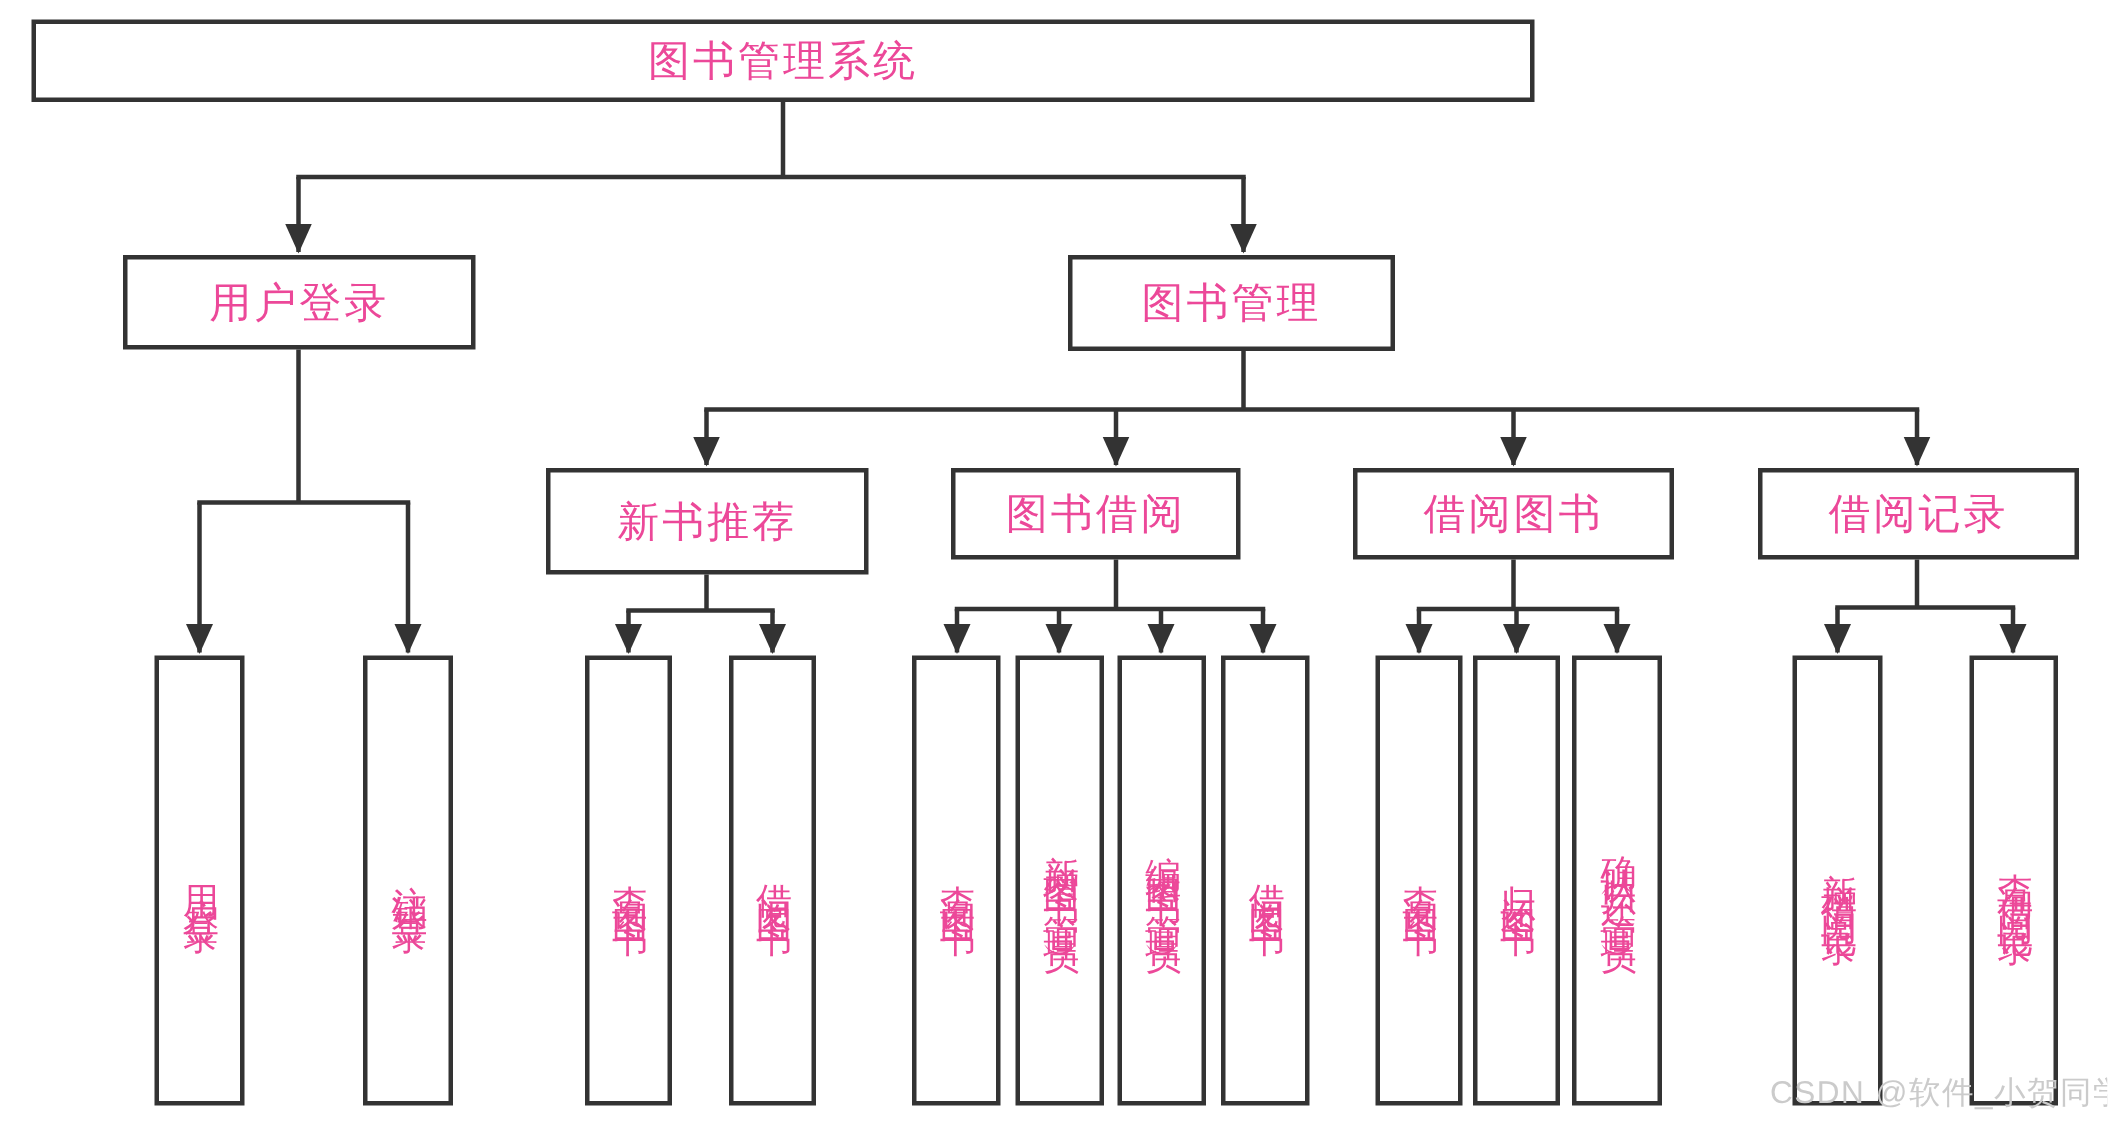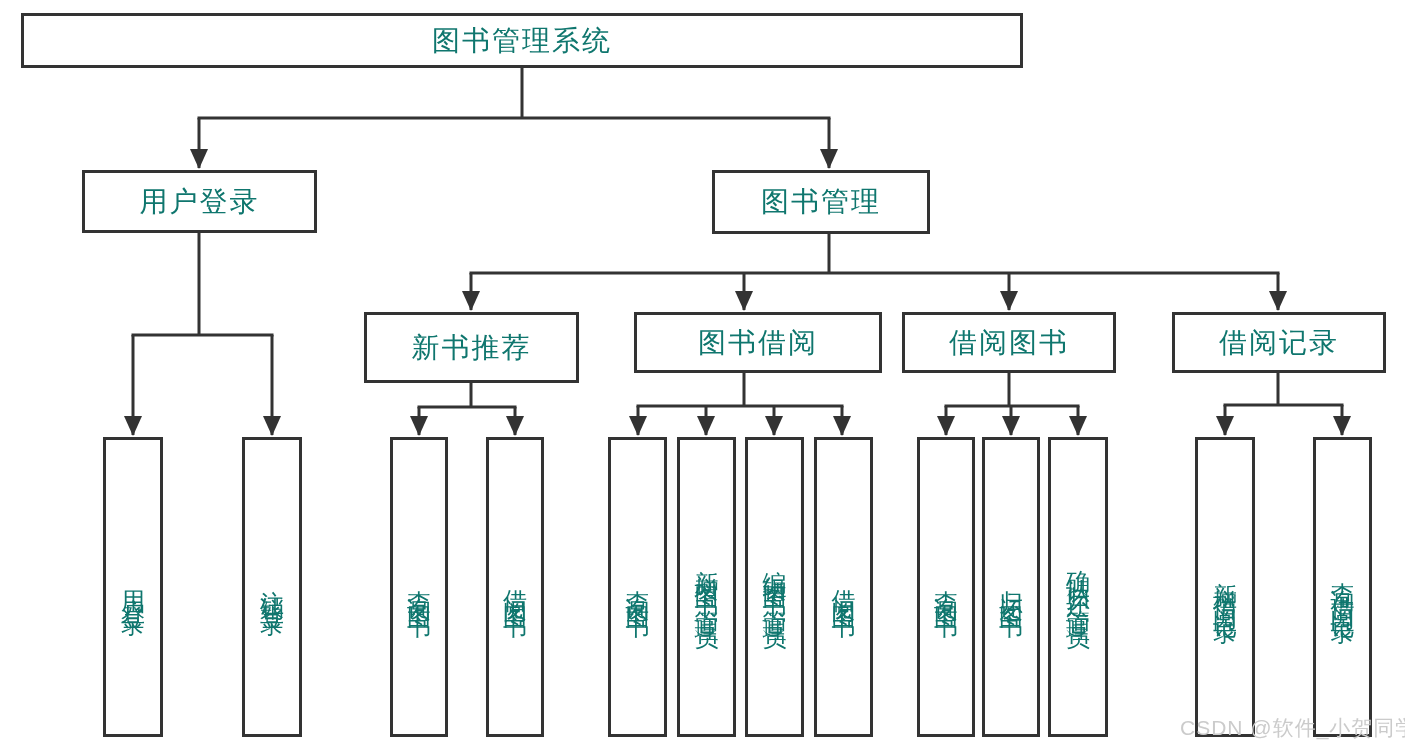--- a/index.html
+++ b/index.html
@@ -9,21 +9,21 @@
     background:#ffffff;
     font-family:"Liberation Sans", sans-serif;
     overflow:hidden;
   }
   .connectors { position:absolute; left:0; top:0; }
   .box {
     position:absolute;
     box-sizing:border-box;
     background:#ffffff;
     border:3px solid #333333;
-    color:#0f766e;
+    color:#ec4899;
     display:flex;
     align-items:center;
     justify-content:center;
     text-align:center;
   }
   .h  { font-size:28px; letter-spacing:2px; white-space:nowrap; }
   .v  {
     writing-mode:vertical-rl;
     font-size:24px;
     letter-spacing:8px;
@@ -87,21 +87,21 @@
       <line x1="1342" y1="405" x2="1342" y2="435" marker-end="url(#arr)"></line>
     </g>
   </svg>
 
   <div class="box h" style="left:21px; top:13px; width:1002px; height:55px;">图书管理系统</div>
 
   <div class="box h" style="left:82px; top:170px; width:235px; height:63px;">用户登录</div>
   <div class="box h" style="left:712px; top:170px; width:218px; height:64px;text-align:center;">图书管理</div>
 
   <div class="box h" style="left:364px; top:312px; width:215px; height:71px;">新书推荐</div>
-  <div class="box h" style="left:634px; top:312px; width:248px; height:61px;">图书借阅</div>
+  <div class="box h" style="left:634px; top:312px; width:193px; height:61px;">图书借阅</div>
   <div class="box h" style="left:902px; top:312px; width:214px; height:61px;">借阅图书</div>
   <div class="box h" style="left:1172px; top:312px; width:214px; height:61px;">借阅记录</div>
 
   <div class="box v" style="left:103px; top:437px; width:60px; height:300px;">用户登录</div>
   <div class="box v" style="left:242px; top:437px; width:60px; height:300px;">注销登录</div>
 
   <div class="box v" style="left:390px; top:437px; width:58px; height:300px;">查询图书</div>
   <div class="box v" style="left:486px; top:437px; width:58px; height:300px;">借阅图书</div>
 
   <div class="box v" style="left:608px; top:437px; width:59px; height:300px;">查询图书</div>

